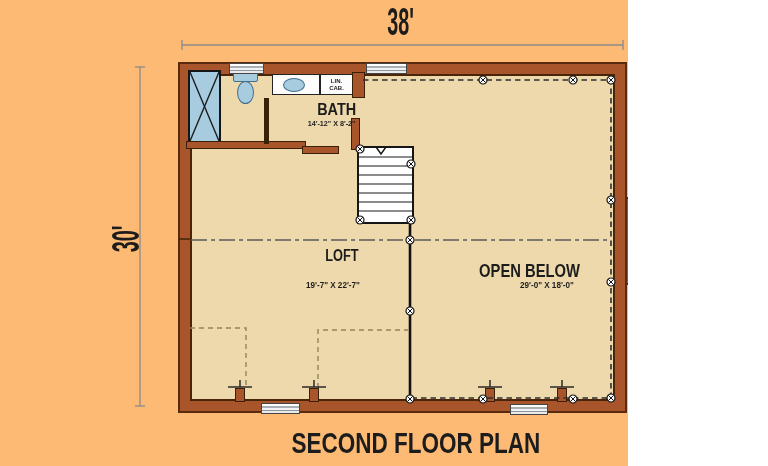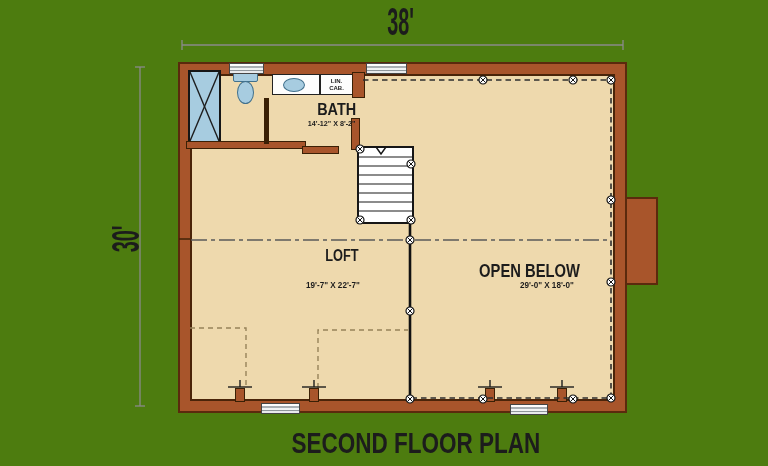--- a/index.html
+++ b/index.html
@@ -1,17 +1,17 @@
 <!DOCTYPE html>
 <html style="--wall: #a8552b; --wall-outline: #5a2a0d; --floor: #eed9ad; --fixture-blue: #a7cce0; --fixture-blue-outline: #41708c; --dash-dark: #2e2e2e; --knee-dash: #97835a; --dim-line: #8a8a8a; --text: #1c1c1c;"><head>
 <meta charset="utf-8">
 <style>
   html,body{margin:0;padding:0;background:#fff;}
   *{box-sizing:border-box;}
-  .canvas{position:relative;width:768px;height:466px;background:#4d7c0f;overflow:hidden;
+  .canvas{position:relative;width:628px;height:466px;background:#fdba74;overflow:hidden;
           font-family:"Liberation Sans", sans-serif;color:var(--text,#1c1c1c);}
   .cond{display:inline-block;transform-origin:center;white-space:nowrap;}
   .wall-outer{position:absolute;left:178px;top:62px;width:449px;height:351px;
               background:var(--wall,#a8552b);border:2px solid var(--wall-outline,#5a2a0d);}
   .floor{position:absolute;left:10px;top:10px;width:425px;height:327px;
          background:var(--floor,#eed9ad);border:2px solid #4a2409;}
   .chimney{position:absolute;left:625px;top:197px;width:33px;height:88px;
            background:var(--wall,#a8552b);border:2px solid var(--wall-outline,#5a2a0d);}
   .iwall{position:absolute;background:var(--wall,#a8552b);border:1px solid #3a2005;}
   .dwall{position:absolute;background:#3a2005;}

